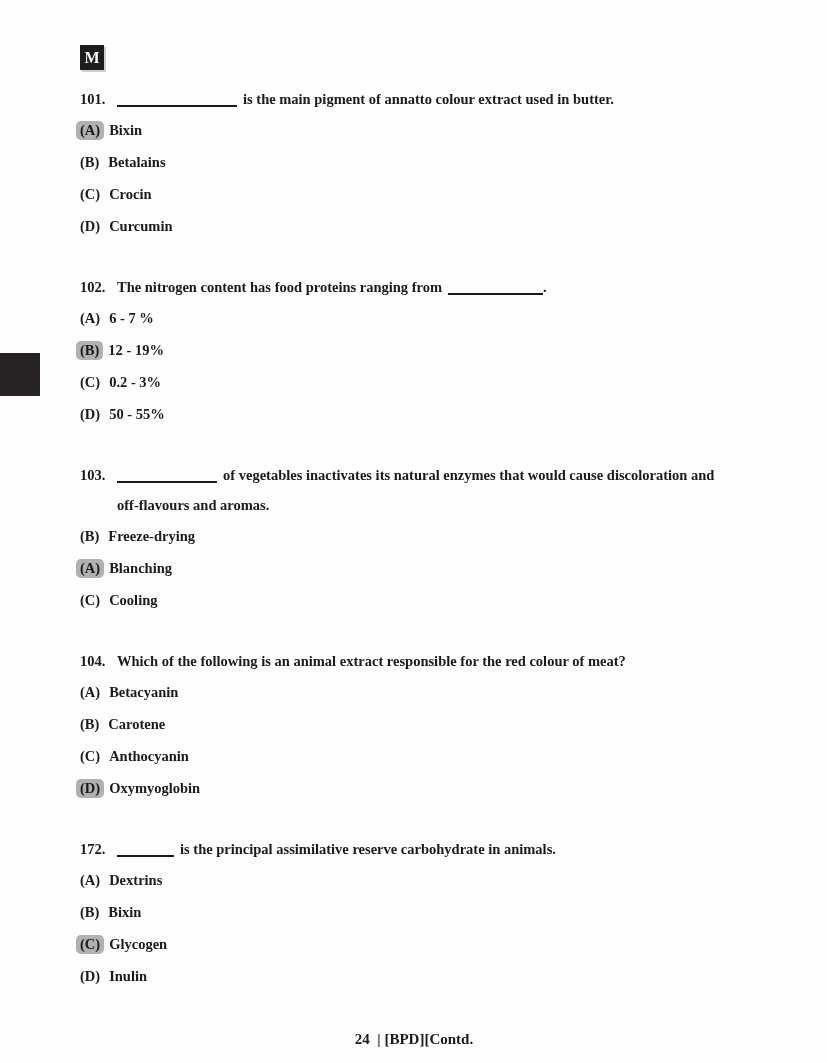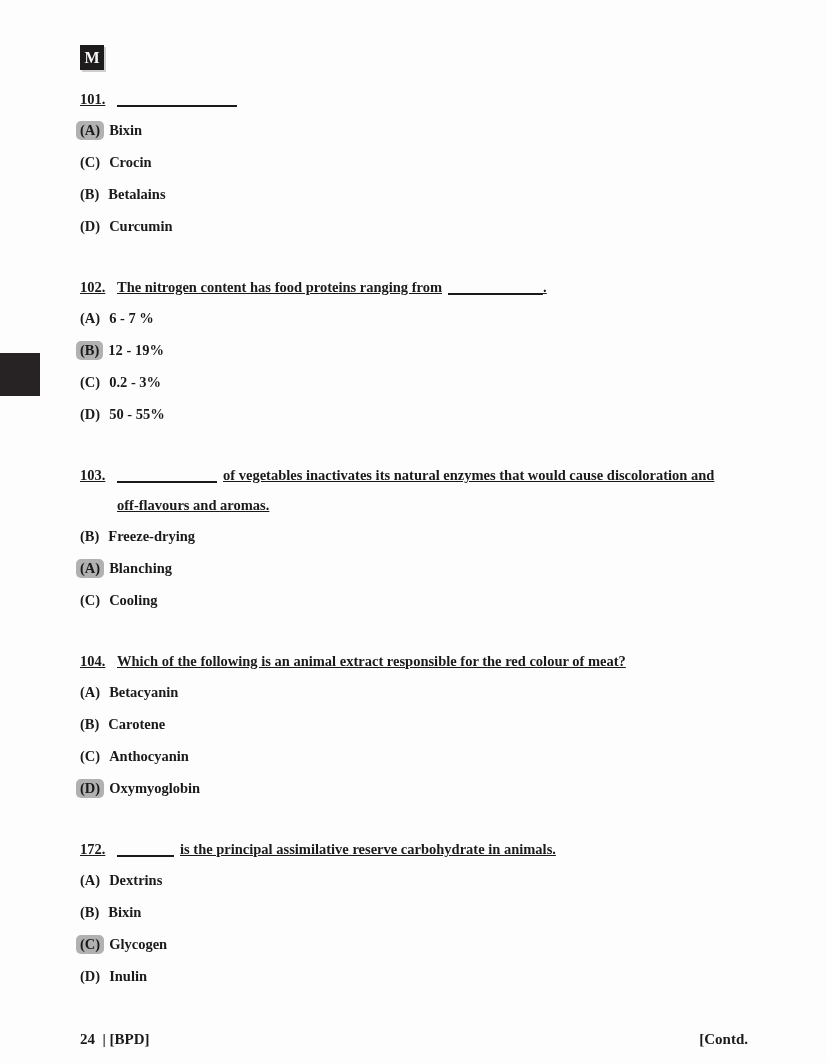--- a/index.html
+++ b/index.html
@@ -30,63 +30,63 @@
   
   .reg-mark {
     position: absolute;
     left: 0; top: 353px;
     width: 40px; height: 43px;
     background: #272324;
   }
   
   .question { margin-top: 30px; }
   .question.first { margin-top: 14px; }
-  .q-head { display: flex; font-size: 14.5px; line-height: 30px; text-decoration: underline; }
+  .q-head { display: flex; font-size: 14.5px; line-height: 30px; }
   .q-num { width: 37px; flex-shrink: 0; }
   .q-text { flex: 1; }
   .blank {
     display: inline-block;
     height: 1px;
     border-bottom: 2px solid #1a1a1a;
     vertical-align: -3px;
   }
   .gap { margin-left: 6px; }
   .options { }
   .option { font-size: 14.5px; line-height: 32px; height: 32px; white-space: nowrap; }
   .opt-letter { border-radius: 5px; padding: 1px 4px 2px; margin-left: -4px; }
   .opt-letter.hl { background: #b1b1b1; }
   .opt-text { margin-left: 5px; font-family: Liberation Serif, serif; }
   
   .footer {
     margin-top: 32px;
-    display: flex; justify-content: space-between;
+    display: flex; justify-content: center;
     font-size: 15px; line-height: 30px;
     white-space: pre;
   }
 </style>
 </head>
 <body>
 
 <div class="page">
   <div class="m-box">
     <span>M</span>
   </div>
 
   <div class="reg-mark"></div>
 
   <div id="questions-container">
       <div class="question first">
         <div class="q-head">
           <span class="q-num">101.</span>
-          <span class="q-text"><span class="blank" style="width: 120px;"></span></span>
+          <span class="q-text"><span class="blank" style="width: 120px;"></span><span class="t gap">is the main pigment of annatto colour extract used in butter.</span></span>
         </div>
         <div class="options">
           <div class="option"><span class="opt-letter hl">(A)</span><span class="opt-text">Bixin</span></div>
+          <div class="option"><span class="opt-letter">(B)</span><span class="opt-text">Betalains</span></div>
           <div class="option"><span class="opt-letter">(C)</span><span class="opt-text">Crocin</span></div>
-          <div class="option"><span class="opt-letter">(B)</span><span class="opt-text">Betalains</span></div>
           <div class="option"><span class="opt-letter">(D)</span><span class="opt-text">Curcumin</span></div>
         </div>
       </div>
       <div class="question">
         <div class="q-head">
           <span class="q-num">102.</span>
           <span class="q-text"><span class="t">The nitrogen content has food proteins ranging from</span><span class="blank gap" style="width: 95px;"></span><span class="t">.</span></span>
         </div>
         <div class="options">
           <div class="option"><span class="opt-letter">(A)</span><span class="opt-text">6 - 7 %</span></div>

